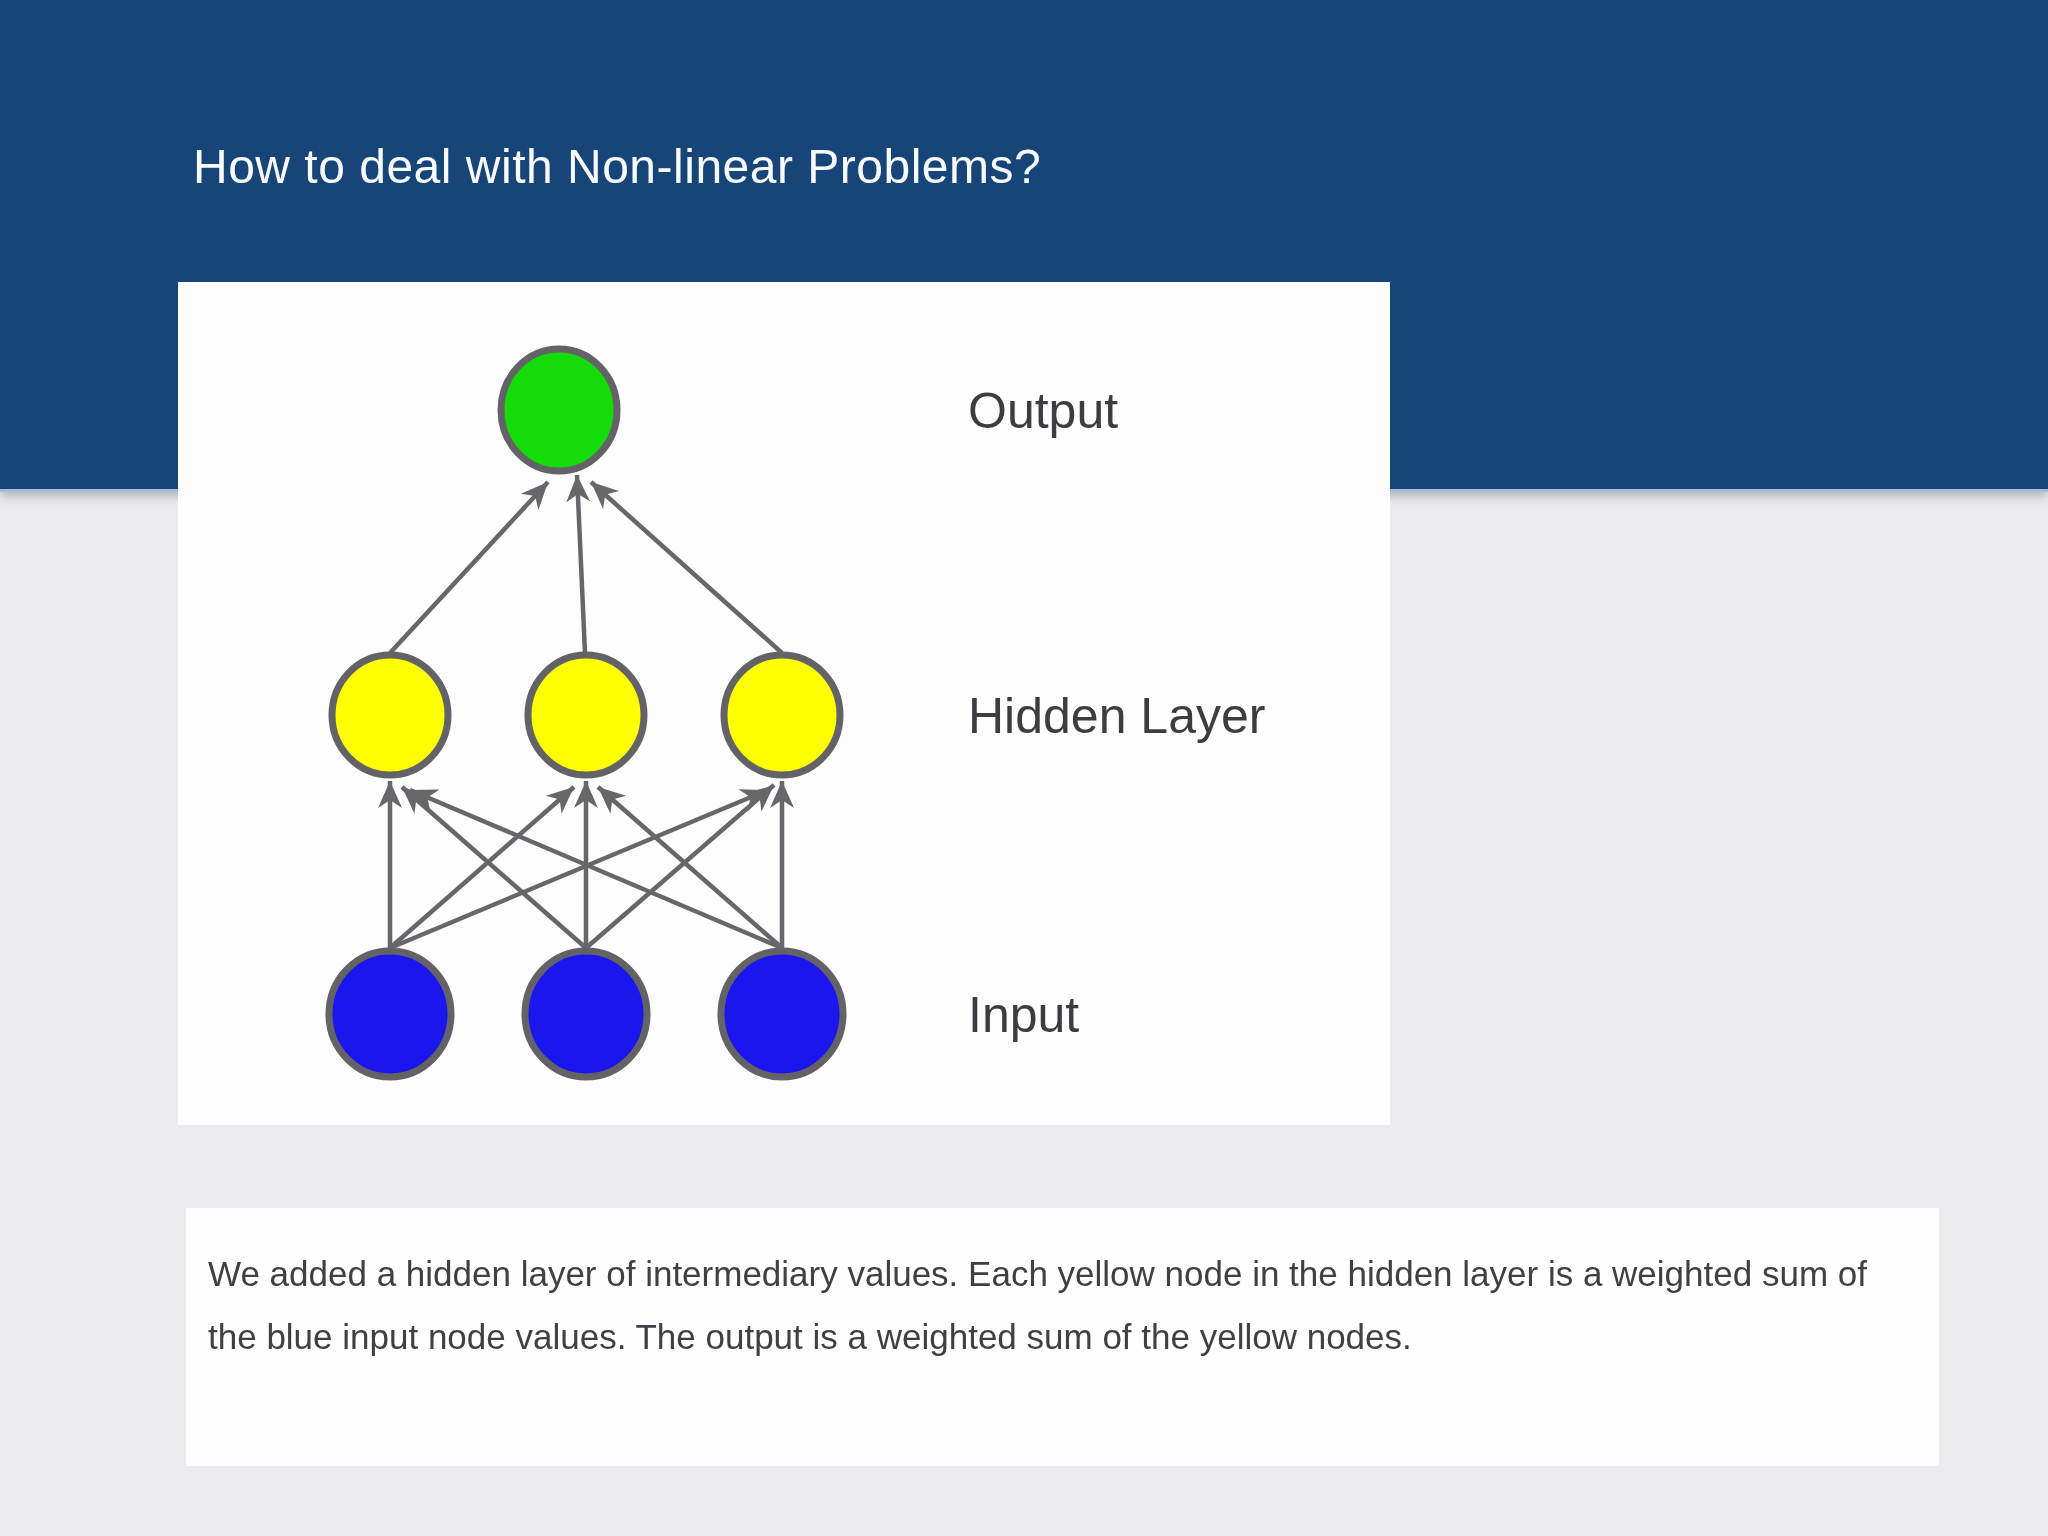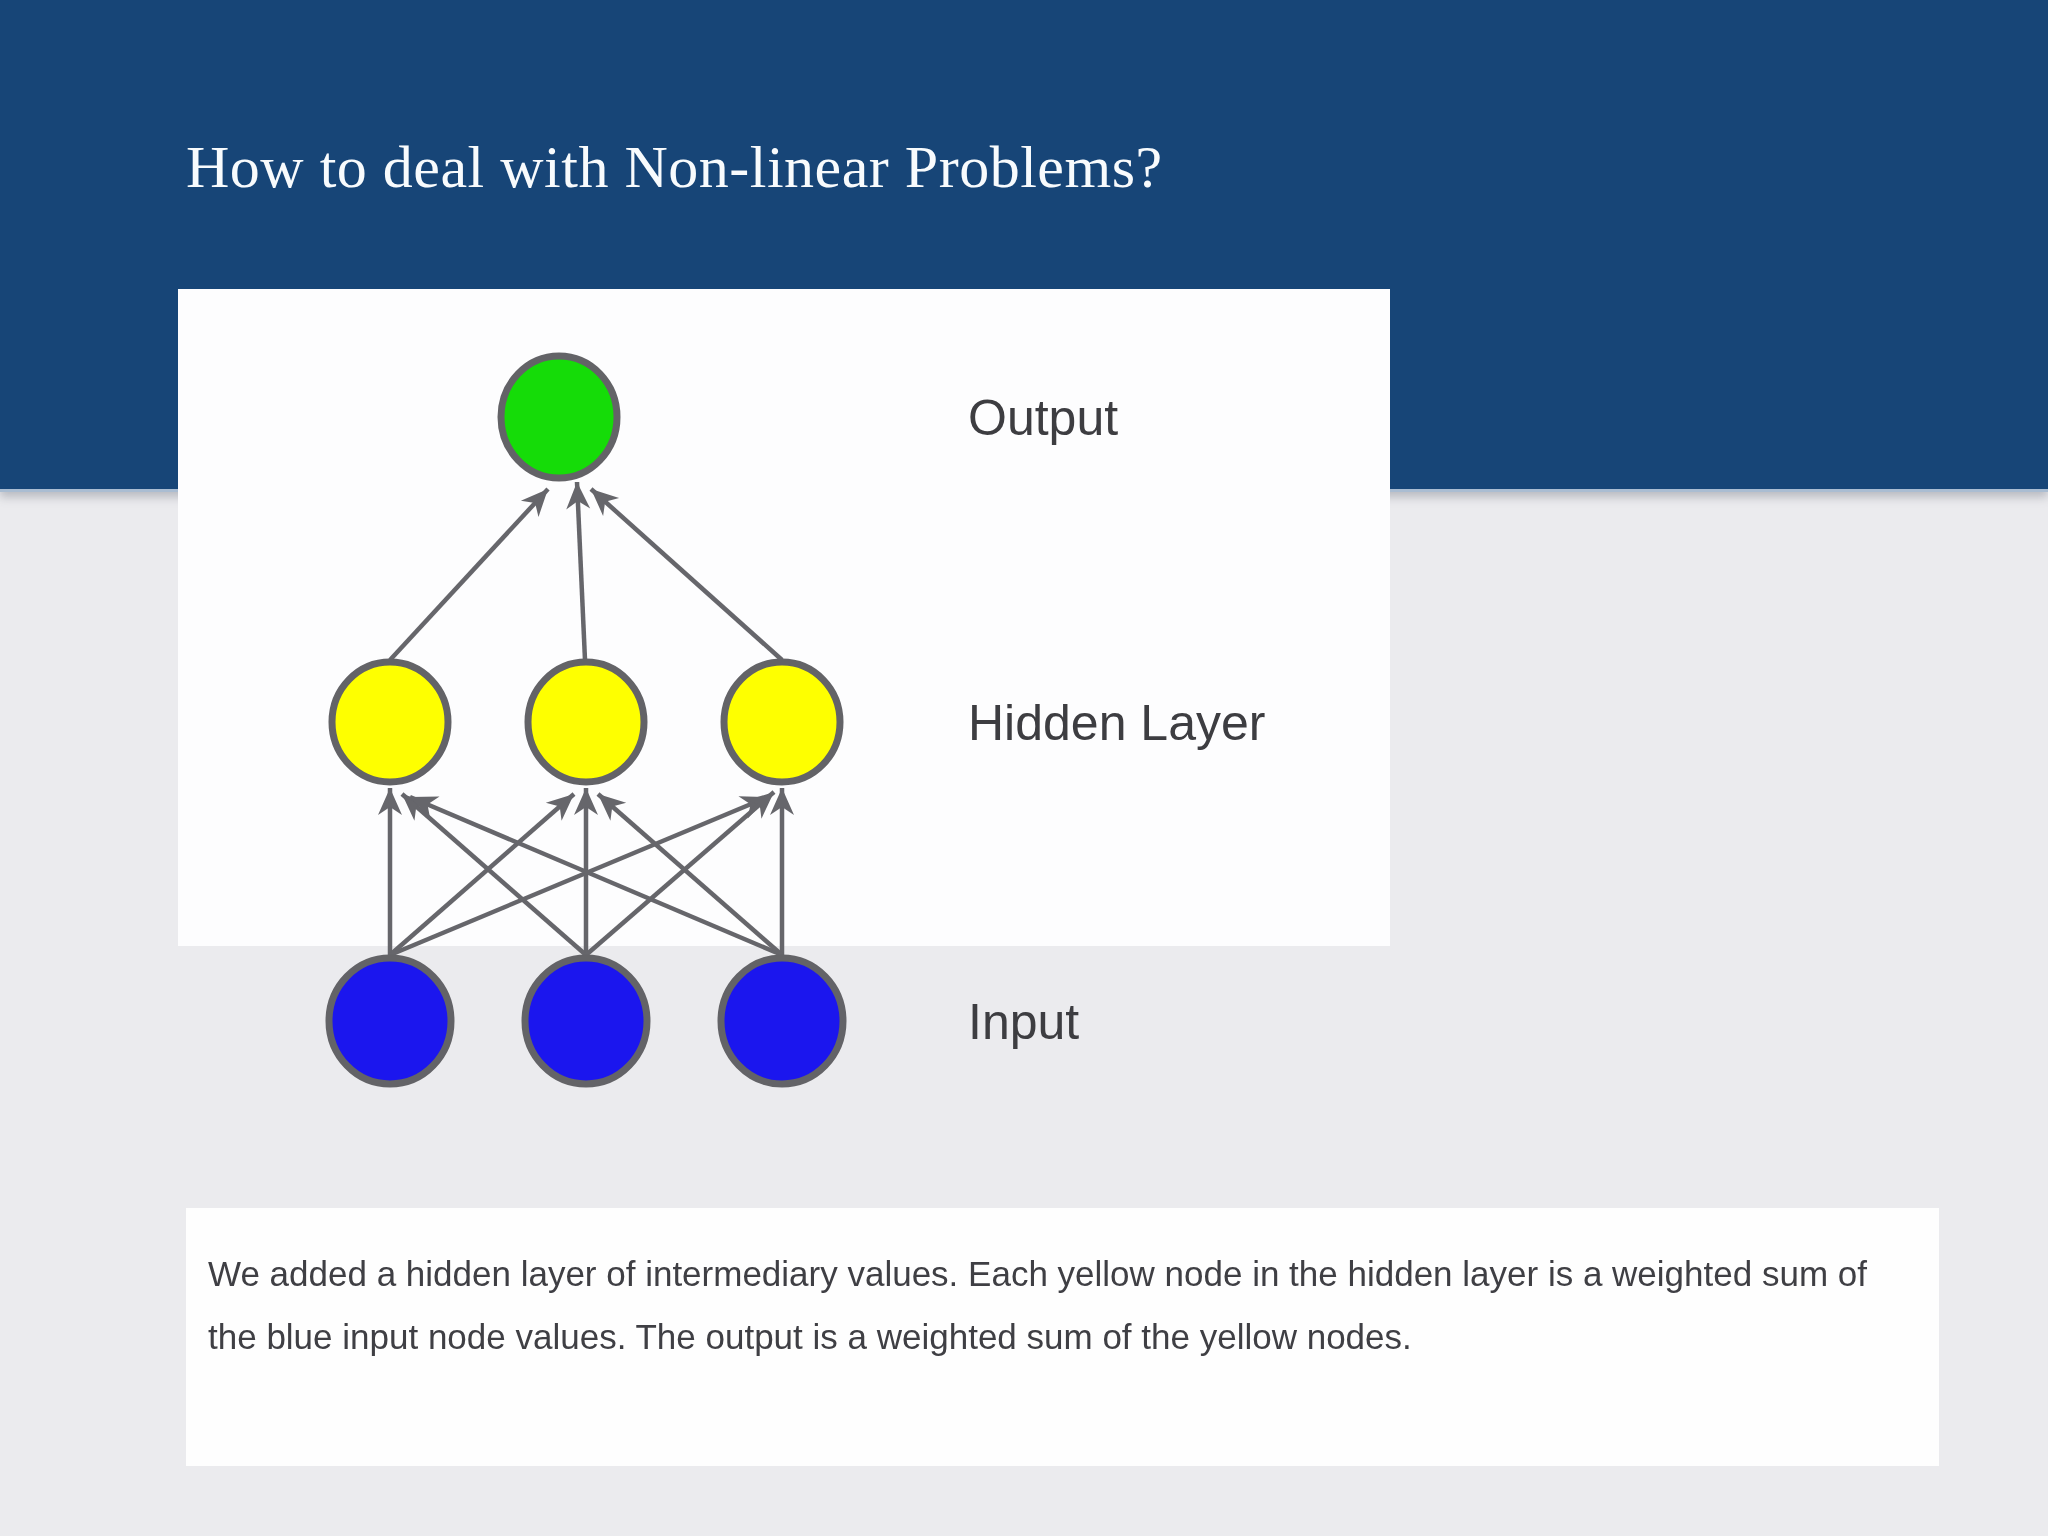--- a/index.html
+++ b/index.html
@@ -20,35 +20,34 @@
     width: 2048px;
     height: 489px;
     background: var(--header-bg, #174577);
     border-bottom: 3px solid #aabdd2;
     box-shadow: 0 5px 9px rgba(90, 95, 110, 0.35);
   }
   .slide-title {
     position: absolute;
     left: 186px;
     top: 134px;
-    margin: 0;
-    font-size: 60px;
+    margin: 7px;
+    font-size: 48px;
     font-weight: 400;
     letter-spacing: 0.5px;
     line-height: 1.1;
     color: var(--header-text, #f8fbfd);
     white-space: nowrap;
-    font-family: Liberation Serif, serif;
   }
   .diagram-panel {
     position: absolute;
     left: 178px;
-    top: 289px;
+    top: 282px;
     width: 1212px;
-    height: 657px;
+    height: 843px;
     background: var(--panel-bg, #fdfdfe);
   }
   .diagram-panel svg { display: block; }
   .edge {
     stroke: var(--edge, #66666b);
     stroke-width: 4.5;
     fill: none;
   }
   .arrowhead { fill: var(--edge, #66666b); }
   .node {

